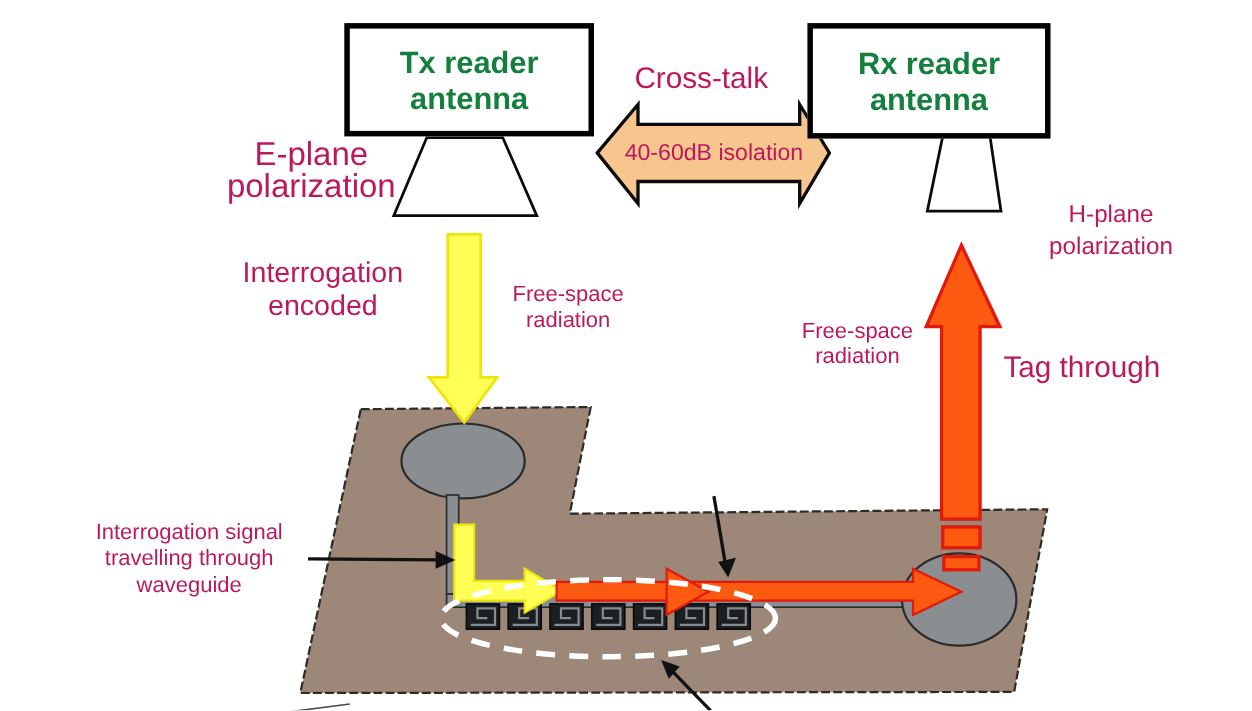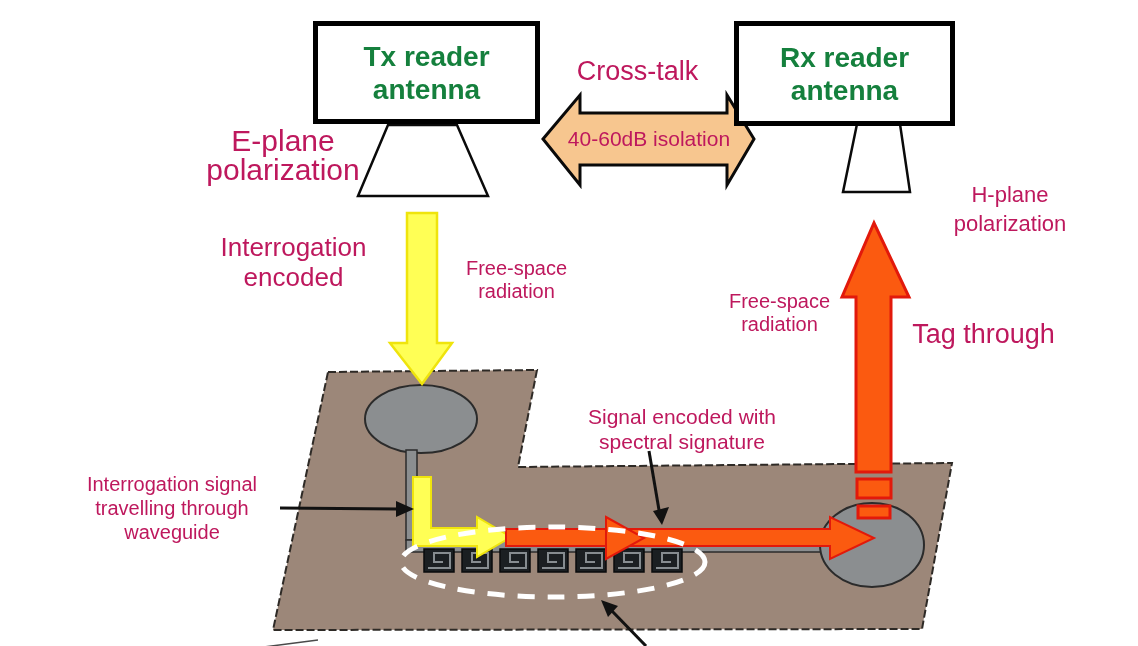--- a/index.html
+++ b/index.html
@@ -129,16 +129,14 @@
 
   <div class="lbl bold" style="left:716px;top:290px;width:127px;font-size:20px;line-height:23px;">Free-space
 radiation</div>
 
   <div class="lbl" style="left:906px;top:319px;width:155px;font-size:27px;">Tag through</div>
 
   <div class="lbl bold" style="left:56px;top:472px;width:232px;font-size:20px;line-height:24px;">Interrogation signal
 travelling through
 waveguide</div>
 
-  <div class="lbl bold" style="left:556px;top:404px;width:252px;font-size:21px;line-height:25px;">Signal encoded with
-spectral signature</div>
 
 </div>
 
 </body></html>

